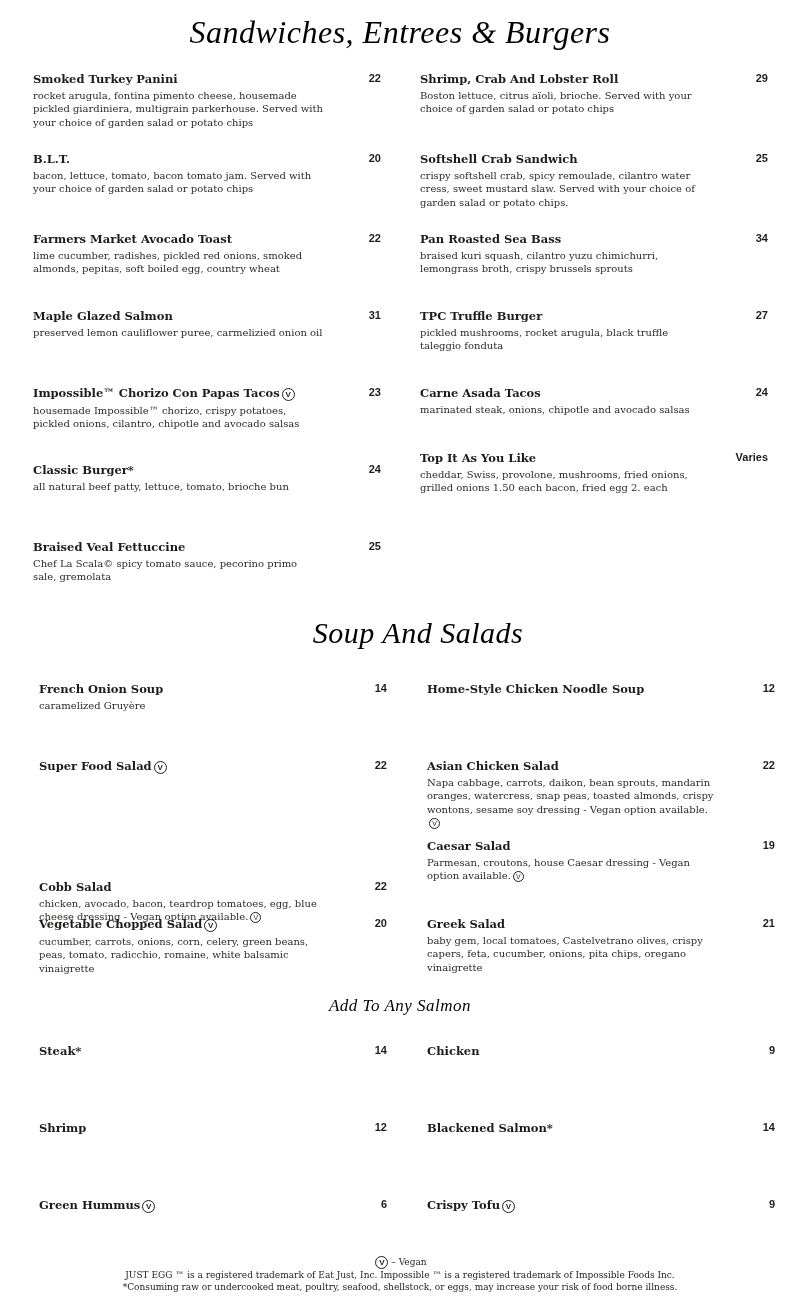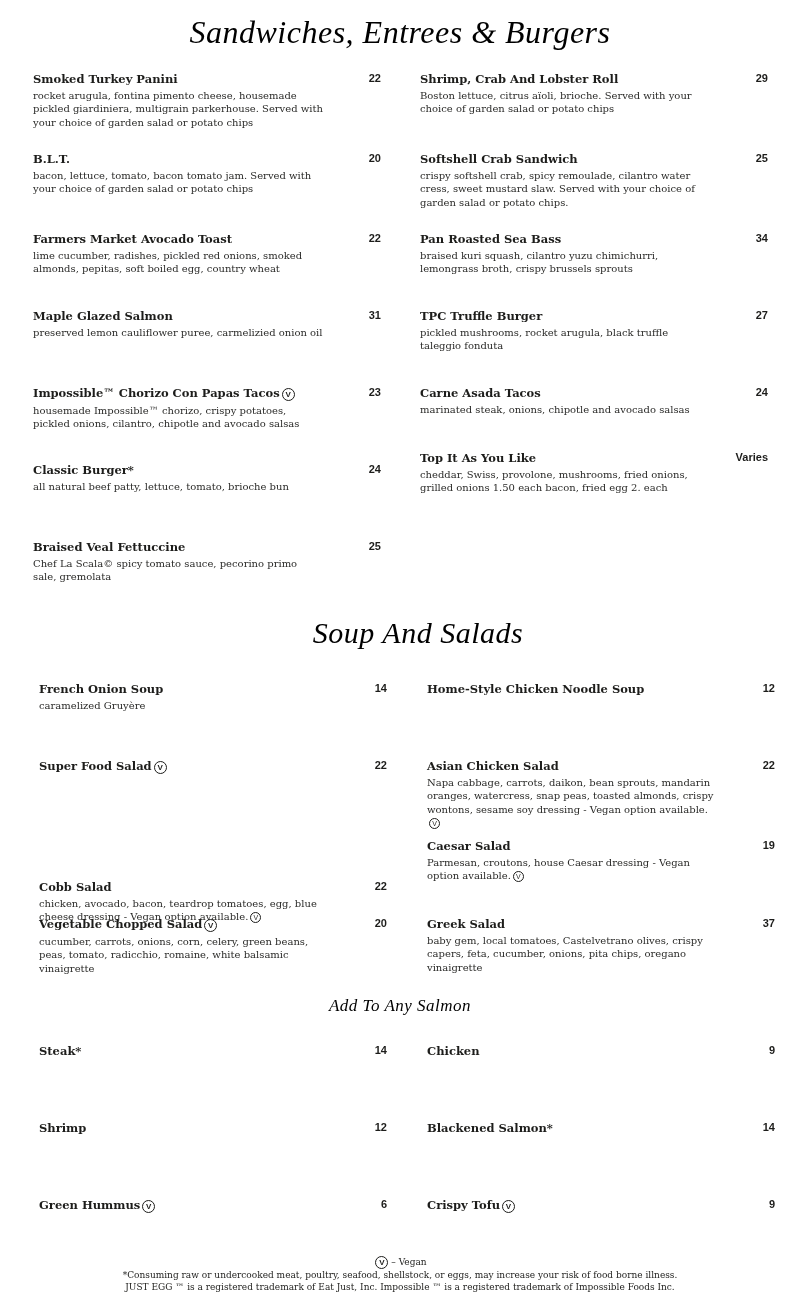--- a/index.html
+++ b/index.html
@@ -124,21 +124,21 @@
   <div class="price">19</div>
   <div class="desc"><span>Parmesan, croutons, house Caesar dressing - Vegan option available.</span><span class="v small">V</span></div>
 </div>
 <div class="item" style="left:39px;top:917px">
   <div class="name"><span>Vegetable Chopped Salad</span><span class="v">V</span></div>
   <div class="price">20</div>
   <div class="desc">cucumber, carrots, onions, corn, celery, green beans, peas, tomato, radicchio, romaine, white balsamic vinaigrette</div>
 </div>
 <div class="item" style="left:427px;top:917px">
   <div class="name">Greek Salad</div>
-  <div class="price">37</div>
+  <div class="price">21</div>
   <div class="desc">baby gem, local tomatoes, Castelvetrano olives, crispy capers, feta, cucumber, onions, pita chips, oregano vinaigrette</div>
 </div>
 
 <div class="heading h3">Add To Any Salmon</div>
 
 <div class="item" style="left:39px;top:1044px">
   <div class="name">Steak*</div>
   <div class="price">14</div>
 </div>
 <div class="item" style="left:427px;top:1044px">
@@ -157,15 +157,15 @@
   <div class="name"><span>Green Hummus</span><span class="v">V</span></div>
   <div class="price">6</div>
 </div>
 <div class="item" style="left:427px;top:1198px">
   <div class="name"><span>Crispy Tofu</span><span class="v">V</span></div>
   <div class="price">9</div>
 </div>
 
 <div class="footer">
   <div><span class="v">V</span> <span class="legend">– Vegan</span></div>
+  <div>JUST EGG ™ is a registered trademark of Eat Just, Inc. Impossible ™ is a registered trademark of Impossible Foods Inc.</div>
   <div>*Consuming raw or undercooked meat, poultry, seafood, shellstock, or eggs, may increase your risk of food borne illness.</div>
-  <div>JUST EGG ™ is a registered trademark of Eat Just, Inc. Impossible ™ is a registered trademark of Impossible Foods Inc.</div>
 </div>
 
 </body></html>

